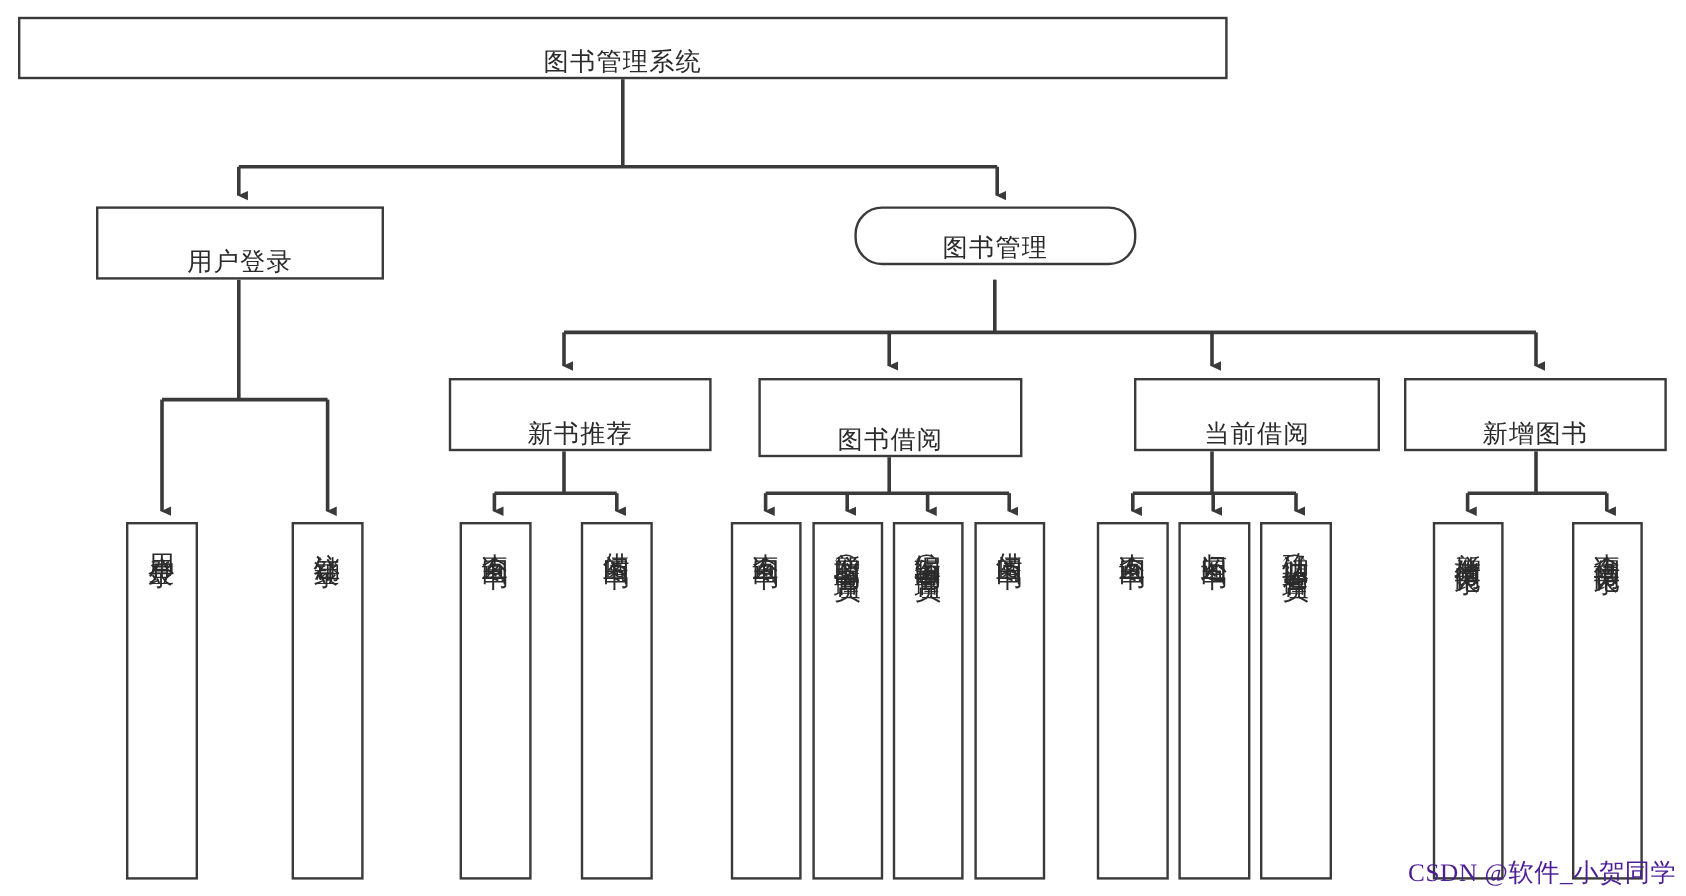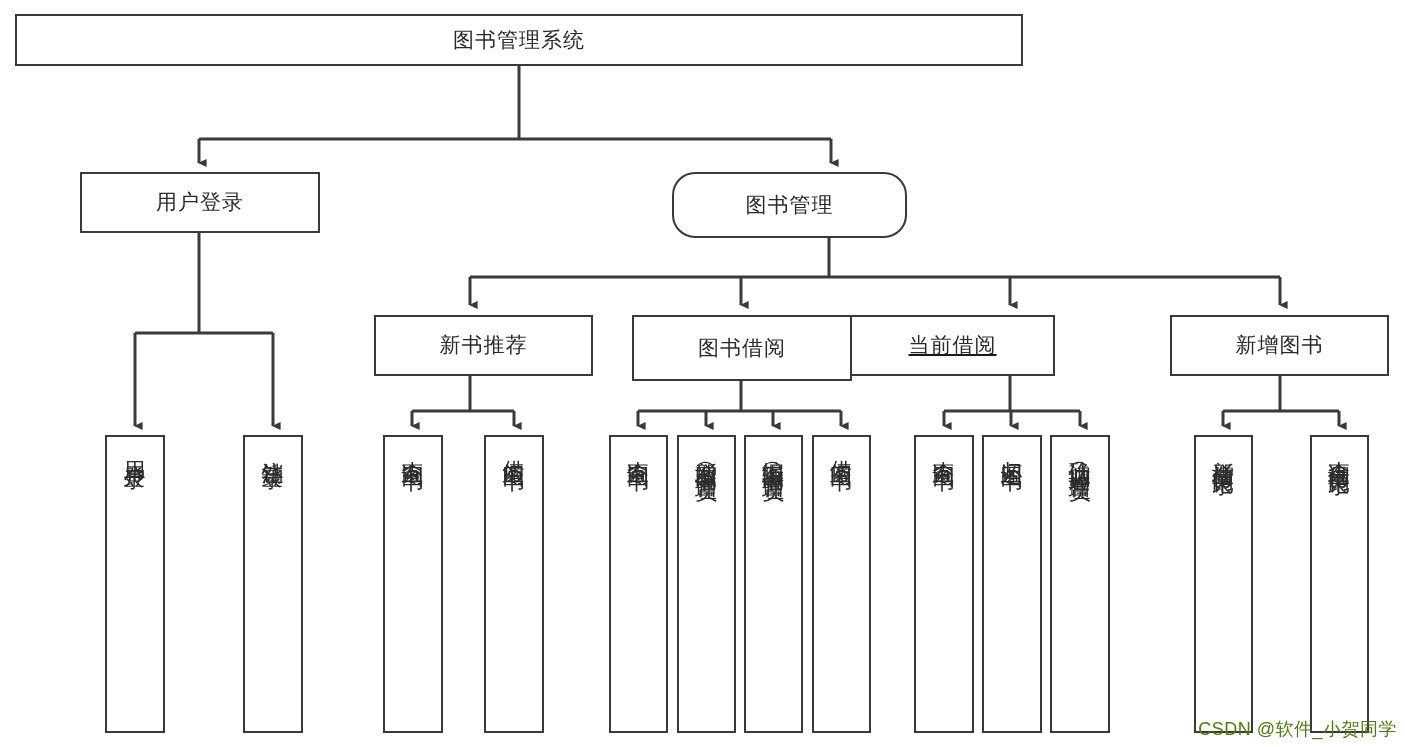--- a/index.html
+++ b/index.html
@@ -12,21 +12,21 @@
   }
   #diagram{position:relative;width:1405px;height:747px;}
   #wires{position:absolute;left:0;top:0;width:1405px;height:747px;}
 
   .node{
     position:absolute;
     box-sizing:border-box;
     background:#ffffff;
     border:2px solid #3a3a3a;
     display:flex;
-    align-items:center;
+    align-items:flex-end;
     justify-content:center;
     color:#1a1a1a;
   }
   .node .label{
     font-size:21px;
     line-height:1.15;
     letter-spacing:1px;
     white-space:nowrap;
     color:#2b2b2b;
   }
@@ -44,25 +44,26 @@
     text-orientation:upright;
     font-size:22px;
     line-height:1.05;
     letter-spacing:3px;
     white-space:nowrap;
   }
   .watermark{
     position:absolute;
     right:8px;
     bottom:6px;
-    font-size:18px;
-    color:#4d7c0f;
+    font-size:21px;
+    color:#4c1d95;
     letter-spacing:.5px;
     white-space:nowrap;
     user-select:none;
+    font-family:Liberation Serif, serif;
   }
 </style>
 </head>
 <body>
 
 <div id="diagram">
 
   <svg id="wires" viewBox="0 0 1405 747" xmlns="http://www.w3.org/2000/svg">
     <defs>
       <marker id="arrow" markerWidth="9" markerHeight="9" refX="4.5" refY="7.6" orient="auto" markerUnits="userSpaceOnUse">
@@ -113,31 +114,31 @@
     </g>
   </svg>
 
   <div class="node h-node" style="left:15px;top:14px;width:1008px;height:52px;">
     <span class="label">图书管理系统</span>
   </div>
 
   <div class="node h-node" style="left:80px;top:172px;width:240px;height:61px;">
     <span class="label">用户登录</span>
   </div>
-  <div class="node h-node" style="left:672px;top:172px;width:235px;height:66px;border-radius:23px;">
+  <div class="node h-node" style="left:712px;top:172px;width:235px;height:49px;border-radius:23px;">
     <span class="label">图书管理</span>
   </div>
 
   <div class="node h-node" style="left:374px;top:315px;width:219px;height:61px;">
     <span class="label">新书推荐</span>
   </div>
   <div class="node h-node" style="left:632px;top:315px;width:220px;height:66px;">
     <span class="label">图书借阅</span>
   </div>
-  <div class="node h-node" style="left:850px;top:315px;width:205px;height:61px;text-decoration:underline;">
+  <div class="node h-node" style="left:945px;top:315px;width:205px;height:61px;">
     <span class="label">当前借阅</span>
   </div>
   <div class="node h-node" style="left:1170px;top:315px;width:219px;height:61px;">
     <span class="label">新增图书</span>
   </div>
 
   <div class="node leaf" style="left:105px;top:435px;width:60px;height:298px;">
     <span class="label">用户登录</span>
   </div>
   <div class="node leaf" style="left:243px;top:435px;width:60px;height:298px;">

